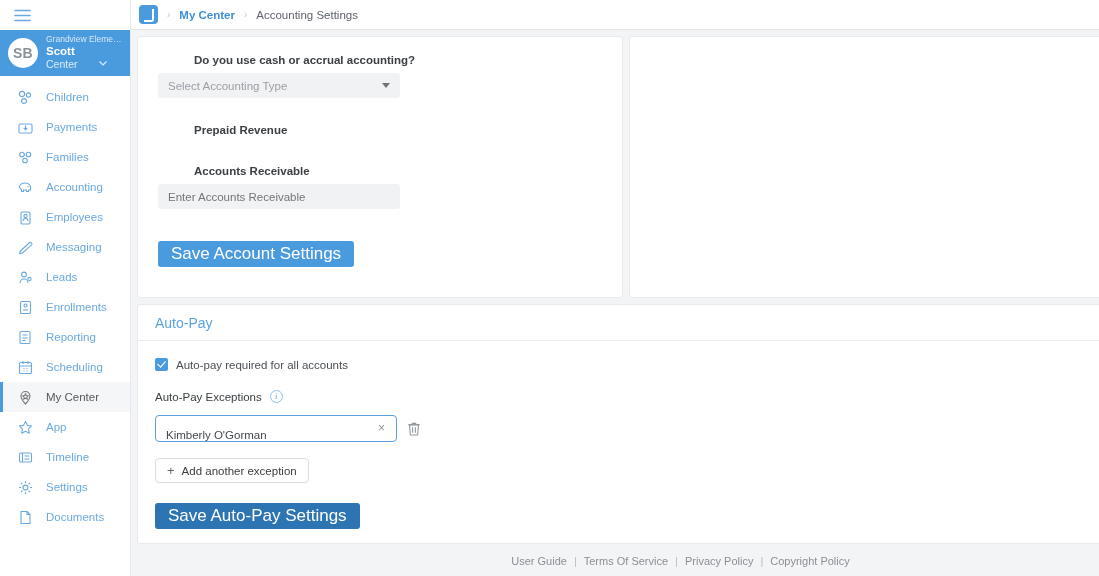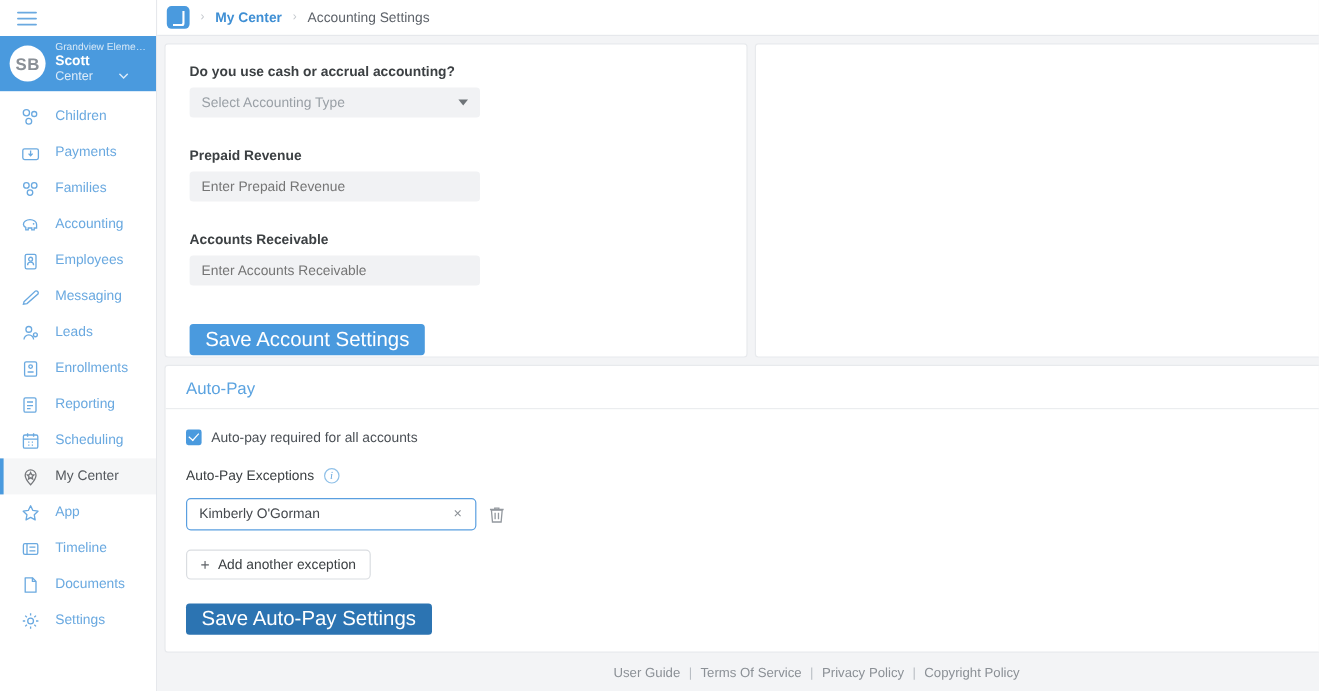--- a/index.html
+++ b/index.html
@@ -101,21 +101,21 @@
     background: #ffffff;
     border: 1px solid #e8eaed;
     border-radius: 3px;
   }
   .card-left { width: 486px; height: 262px; padding: 17px 20px; }
   .card-right { width: 601px; height: 262px; }
 
   .field { margin-bottom: 4px; }
   .field-label {
     font-size: 11.5px; color: #3c4043; font-weight: bold;
-    margin-bottom: 7px; display: block;
+    margin-bottom: 7px; display: block; margin-left: 36px;
   }
   .input-flat {
     width: 242px; height: 25px;
     background: #f1f2f4; border: none; border-radius: 3px;
     font-size: 11.5px; color: #9aa0a6; font-family: inherit;
     padding: 0 10px; display: flex; align-items: center;
     position: relative;
   }
   .input-flat.sel { padding-right: 12px; align-items: center; }
   .sel-arrow {
@@ -172,21 +172,21 @@
     font-size: 9px; line-height: 11px; text-align: center;
     font-family: "Liberation Serif", serif; font-style: italic;
     cursor: pointer;
   }
 
   .exc-row { display: flex; align-items: center; gap: 10px; margin-bottom: 16px; }
   .exc-input {
     width: 242px; height: 27px;
     border: 1px solid #5a9fe0; border-radius: 4px;
     background: #ffffff;
-    display: flex; align-items: center;
+    display: flex; align-items: flex-end;
     padding: 0 10px; position: relative;
     font-size: 11.5px; color: #44484d;
   }
   .exc-clear {
     position: absolute; right: 9px; top: 7px;
     width: 11px; height: 11px; color: #8c9197;
     font-size: 12px; line-height: 11px; text-align: center; cursor: pointer;
   }
   .trash { cursor: pointer; width: 14px; height: 16px; }
 
@@ -375,36 +375,36 @@
           <svg width="17" height="17" viewBox="0 0 17 17" fill="none" stroke="#6aa9e0" stroke-width="1.1">
             <rect x="2.5" y="4" width="12" height="9" rx="1.3"></rect>
               <path d="M5.5 4 v9 M7.5 7 h5 M7.5 10 h5"></path>
           </svg>
         </span>
         <span>Timeline</span>
       </div>
 
       <div class="nav-item">
         <span class="ico">
+          <svg width="17" height="17" viewBox="0 0 17 17" fill="none" stroke="#6aa9e0" stroke-width="1.1">
+            <circle cx="8.5" cy="8.5" r="2.4"></circle>
+            <path d="M8.5 2 v2 M8.5 13 v2 M2 8.5 h2 M13 8.5 h2 M4 4 l1.4 1.4 M11.6 11.6 L13 13 M13 4 l-1.4 1.4 M5.4 11.6 L4 13"></path>
+          </svg>
+        </span>
+        <span>Settings</span>
+      </div>
+
+      <div class="nav-item">
+        <span class="ico">
           <svg width="17" height="17" viewBox="0 0 17 17" fill="none" stroke="#6aa9e0" stroke-width="1.1" stroke-linejoin="round">
             <path d="M4 2.5 h6 l3 3 v9 h-9 Z"></path>
               <path d="M10 2.5 v3 h3"></path>
           </svg>
         </span>
         <span>Documents</span>
-      </div>
-
-      <div class="nav-item">
-        <span class="ico">
-          <svg width="17" height="17" viewBox="0 0 17 17" fill="none" stroke="#6aa9e0" stroke-width="1.1">
-            <circle cx="8.5" cy="8.5" r="2.4"></circle>
-            <path d="M8.5 2 v2 M8.5 13 v2 M2 8.5 h2 M13 8.5 h2 M4 4 l1.4 1.4 M11.6 11.6 L13 13 M13 4 l-1.4 1.4 M5.4 11.6 L4 13"></path>
-          </svg>
-        </span>
-        <span>Settings</span>
       </div>
 
     </nav>
   </aside>
 
   <div class="main">
 
     <div class="topbar">
       <div class="logo-mark"></div>
       <span class="crumb-sep">›</span>
@@ -425,21 +425,20 @@
             <div class="input-flat sel">
               <span>Select Accounting Type</span>
               <span class="sel-arrow"></span>
             </div>
           </div>
 
           <div class="spacer-22"></div>
 
           <div class="field">
             <label class="field-label">Prepaid Revenue</label>
-            <input class="input-flat" type="text" placeholder="Enter Prepaid Revenue" style="">
           </div>
 
           <div class="spacer-22"></div>
 
           <div class="field">
             <label class="field-label">Accounts Receivable</label>
             <input class="input-flat" type="text" placeholder="Enter Accounts Receivable" style="">
           </div>
 
           <div class="spacer-28"></div>

